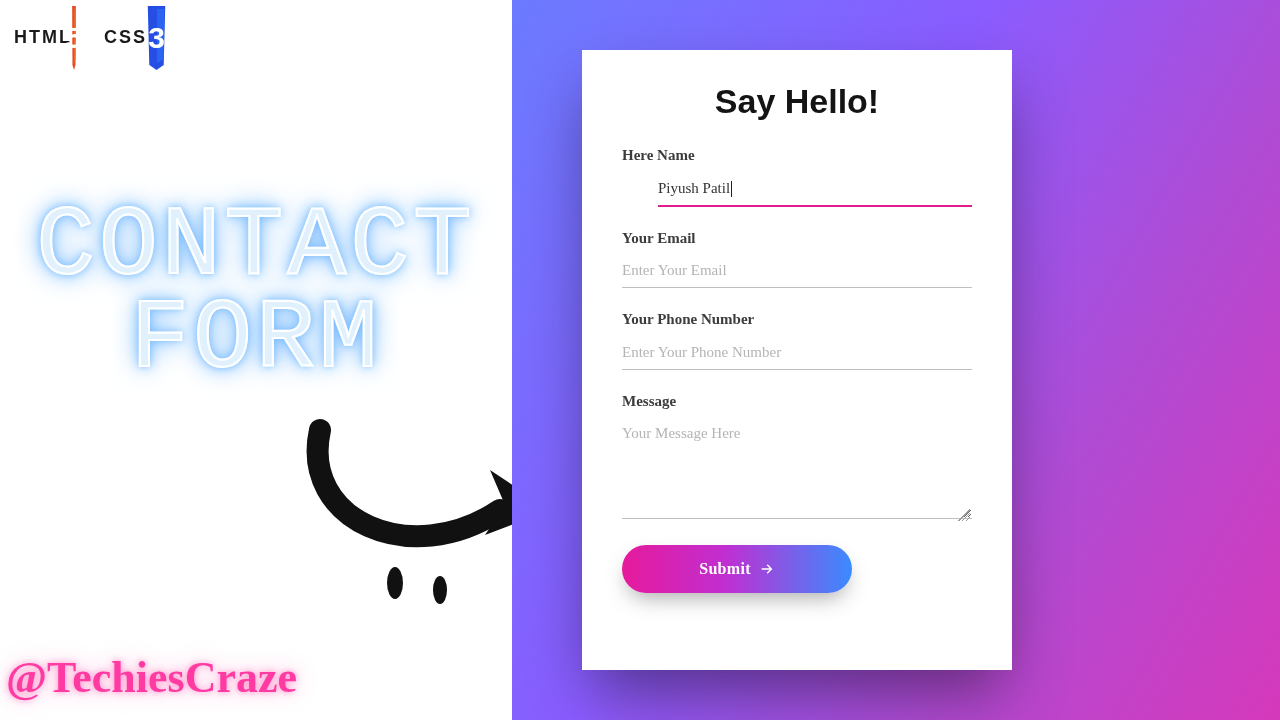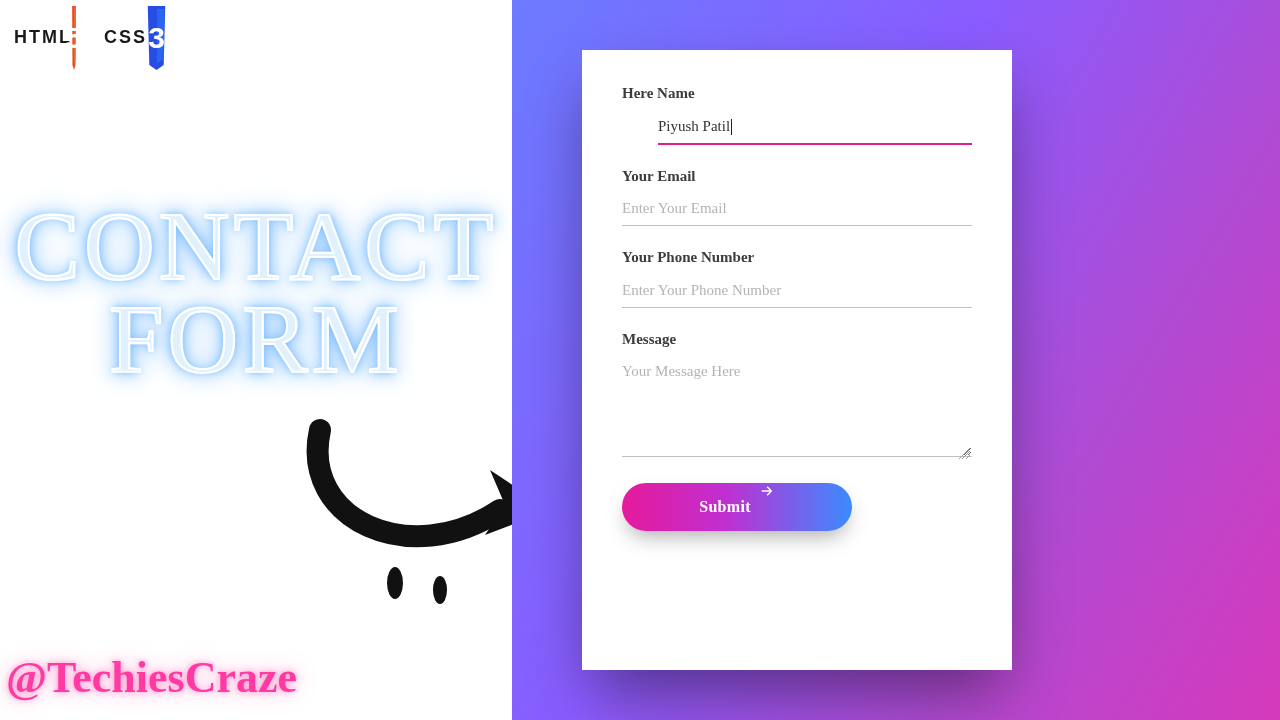--- a/index.html
+++ b/index.html
@@ -20,21 +20,21 @@
   .shield5 .inner { position:absolute; left:50%; top:4%; width:46%; height:86%; background:#f16529; clip-path: polygon(0 0, 92% 0, 80% 92%, 0 100%); }
   .shield5 .num  { position:absolute; inset:0; display:flex; align-items:center; justify-content:center; color:#fff; font:800 30px/1 Arial; }
   
   .shield3 { position: relative; width: 58px; height: 64px; }
   .shield3 .outer { position:absolute; inset:0; background:#264de4; clip-path: polygon(4% 0, 96% 0, 88% 92%, 50% 100%, 12% 92%); }
   .shield3 .inner { position:absolute; left:50%; top:4%; width:46%; height:86%; background:#2965f1; clip-path: polygon(0 0, 92% 0, 80% 92%, 0 100%); }
   .shield3 .num  { position:absolute; inset:0; display:flex; align-items:center; justify-content:center; color:#fff; font:800 30px/1 Arial; }
 
   .hero {
     position: absolute; left: 6px; top: 200px; width: 500px;
-    font-family: Liberation Serif, serif;
+    font-family: Liberation Mono, monospace;
     font-size: 98px; line-height: 0.95; letter-spacing: 4px;
     text-align: center;
     color: #dcebf7;
     -webkit-text-stroke: 2px #ffffff;
     text-shadow:
       0 0 14px #6fb3ff,
       0 0 28px #6fb3ff,
       0 0 6px #9ac9ff;
     filter: contrast(1.05);
   }
@@ -88,21 +88,21 @@
   .textarea-wrap::after{
     content:""; position:absolute; right:2px; bottom:2px; width:12px; height:12px;
     background:
       linear-gradient(135deg, transparent 0 50%, #9a9a9a 50% 55%, transparent 55% 65%, #9a9a9a 65% 70%, transparent 70% 80%, #9a9a9a 80% 85%, transparent 85%);
   }
   .submit {
     margin-top:16px;
     width:230px; height:48px; border:none; border-radius:999px; cursor:pointer;
     background: linear-gradient(90deg,#e61a9b 0%,#c02fd1 45%,#3a8bff 100%);
     color:#fff; font:600 16px/48px "Segoe UI"; letter-spacing:.3px;
-    display:flex; justify-content:center; gap:8px;
+    display:flex; align-items:center; justify-content:center; gap:8px;
     box-shadow: 0 10px 22px -6px rgba(0,0,0,.35);
   }
   .submit svg { width:16px; height:16px; fill:#fff; }
 
   
   .fakeval { font:400 15px/1.4 "Segoe UI"; color:#333; padding:4px 0 6px 0; border-bottom:2px solid #e21e8e;margin-left:36px; }
 </style>
 </head>
 <body>
 
@@ -136,20 +136,21 @@
     <polygon class="head" points="200,70 260,110 195,135 215,105"></polygon>
     <ellipse class="drip" cx="105" cy="183" rx="8" ry="16"></ellipse>
     <ellipse class="drip" cx="150" cy="190" rx="7" ry="14"></ellipse>
   </svg>
 
   <div class="handle">@TechiesCraze</div>
 </div>
 
 <div class="right">
   <div class="card">
+    <h1>Say Hello!</h1>
 
     <div class="field active">
       <label>Here Name</label>
       <div class="fakeval">
         <span>Piyush Patil</span><span class="caret"></span>
       </div>
     </div>
 
     <div class="field">
       <label>Your Email</label>

